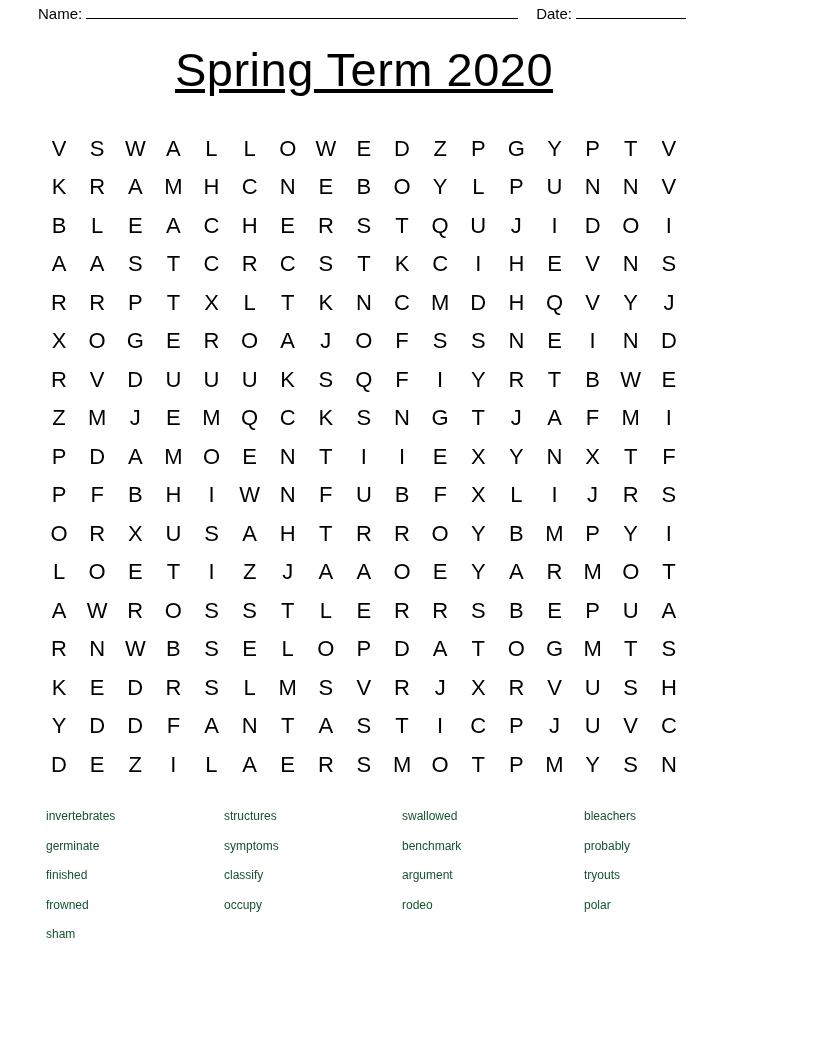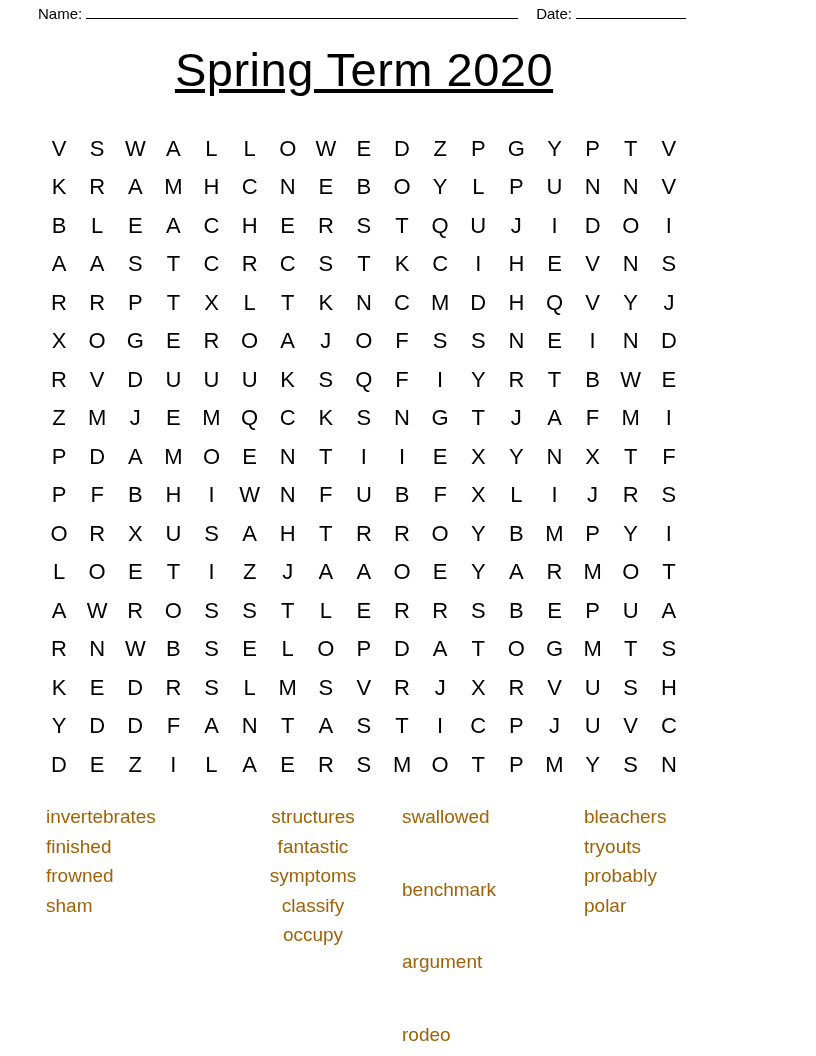--- a/index.html
+++ b/index.html
@@ -82,27 +82,27 @@
   .wordlist {
     margin: 18px 0 0 8px;
     display: flex;
     width: 740px;
   }
   .wordcol {
     display: flex;
     flex-direction: column;
   }
   .wordcol.c0 { width: 178px; }
-  .wordcol.c1 { width: 178px; align-items: center; }
-  .wordcol.c2 { width: 182px; gap: 43px; }
+  .wordcol.c1 { width: 178px; }
+  .wordcol.c2 { width: 182px; }
   .wordcol.c3 { width: 180px; }
   .word {
-    font-size: 19px;
+    font-size: 12px;
     line-height: 29.5px;
-    color: #a16207;
+    color: #14532d;
     white-space: nowrap;
   }
 </style>
 </head>
 <body>
 
 <div class="page">
 
   <div class="header-row">
     <span class="header-label">Name:</span>
@@ -438,38 +438,38 @@
         <td>Y</td>
         <td>S</td>
         <td>N</td>
       </tr>
     </tbody>
   </table>
 
   <div class="wordlist">
     <div class="wordcol c0">
       <span class="word">invertebrates</span>
+      <span class="word">germinate</span>
       <span class="word">finished</span>
       <span class="word">frowned</span>
       <span class="word">sham</span>
     </div>
     <div class="wordcol c1">
       <span class="word">structures</span>
-      <span class="word">fantastic</span>
       <span class="word">symptoms</span>
       <span class="word">classify</span>
       <span class="word">occupy</span>
     </div>
     <div class="wordcol c2">
       <span class="word">swallowed</span>
       <span class="word">benchmark</span>
       <span class="word">argument</span>
       <span class="word">rodeo</span>
     </div>
     <div class="wordcol c3">
       <span class="word">bleachers</span>
+      <span class="word">probably</span>
       <span class="word">tryouts</span>
-      <span class="word">probably</span>
       <span class="word">polar</span>
     </div>
   </div>
 
 </div>
 
 </body></html>

